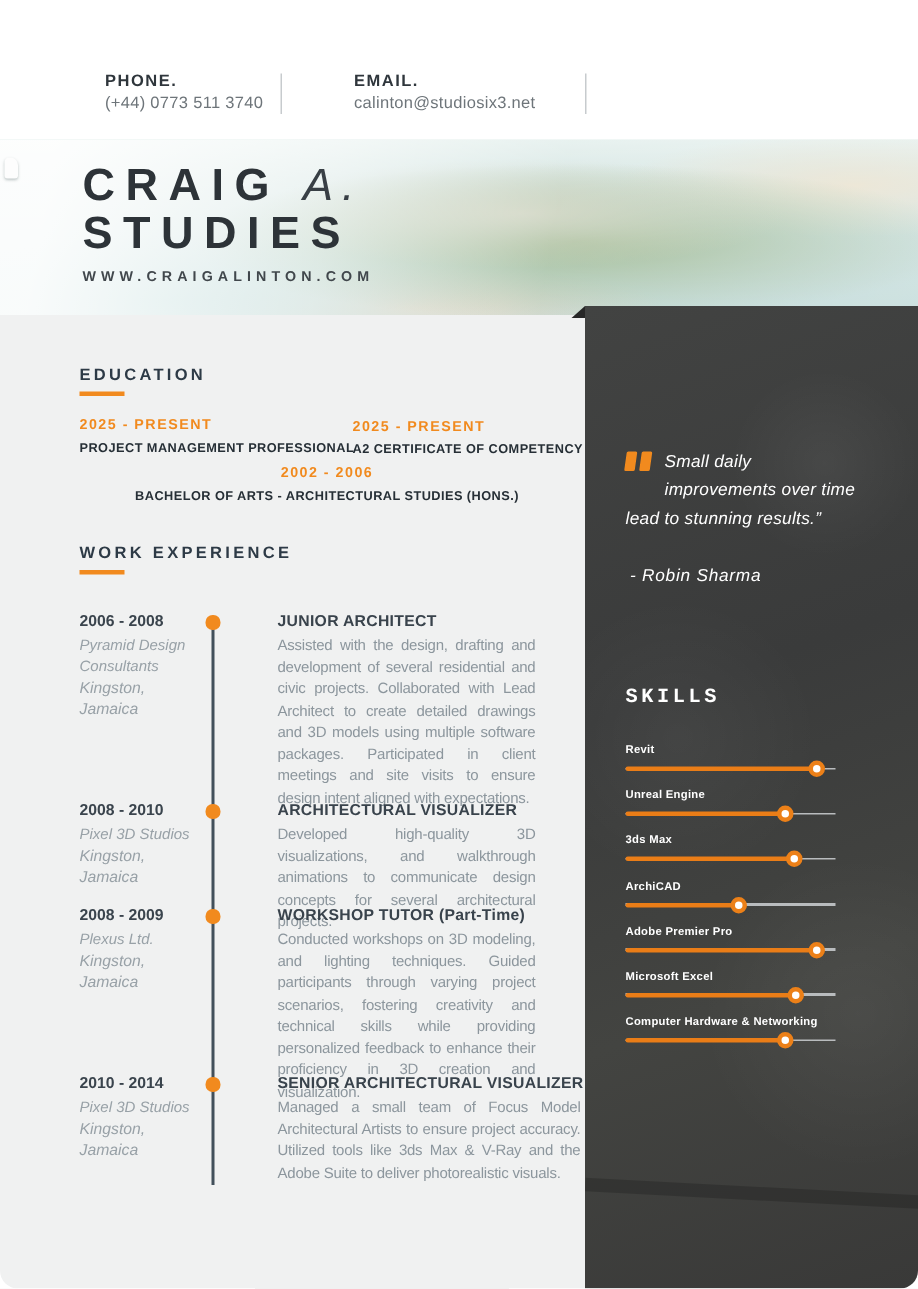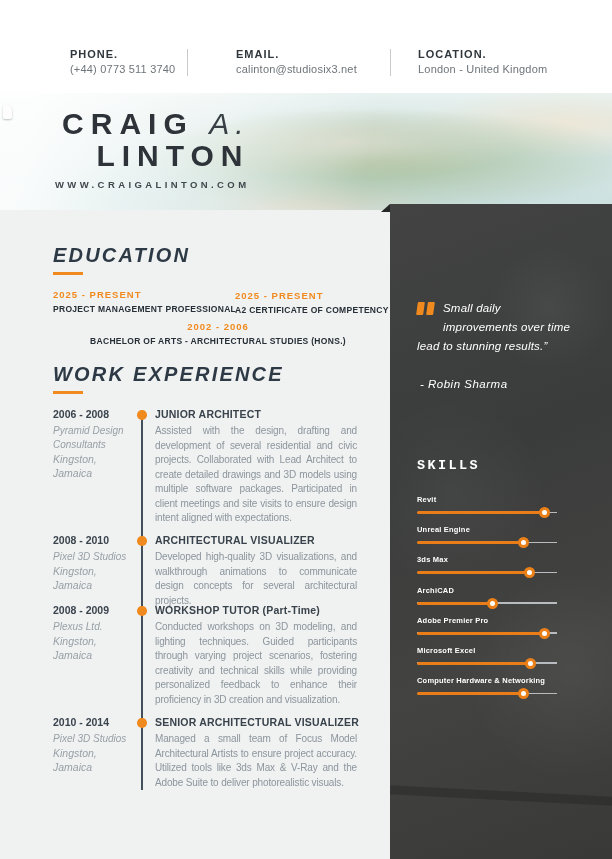--- a/index.html
+++ b/index.html
@@ -3,21 +3,21 @@
 <meta charset="utf-8">
 <style>
   :root{
     --accent:#f18a1e;
     --panel:#3b3c3d;
     --heading:#2d3a46;
   }
   *{margin:0;padding:0;box-sizing:border-box;}
   html,body{background:#ffffff;}
   body{font-family:"Liberation Sans",sans-serif;-webkit-font-smoothing:antialiased;}
-  .page{position:relative;width:612px;height:859px;background:#ffffff;overflow:hidden;}
+  .page{position:relative;width:612px;height:859px;background:#ffffff;overflow:hidden;border-radius:12px;}
 
   
   .contact-bar{position:absolute;top:48px;left:0;width:612px;height:32px;}
   .contact-item{position:absolute;top:0;}
   .contact-item.phone{left:70px;}
   .contact-item.email{left:236px;}
   .contact-item.location{left:418px;}
   .c-label{font-size:11px;font-weight:bold;letter-spacing:1px;color:#2f363c;}
   .c-value{font-size:11px;color:#6e757a;margin-top:3px;letter-spacing:.2px;}
   .vdiv{position:absolute;top:1px;width:1px;height:27px;background:#c7cbce;}
@@ -33,46 +33,46 @@
       radial-gradient(ellipse 300px 58px at 18% 92%, #9fcac8 0%, rgba(159,202,200,0) 75%),
       radial-gradient(ellipse 240px 40px at 45% 96%, #d7cbb2 0%, rgba(215,203,178,0) 70%),
       linear-gradient(#e0edea 0%, #cfe2df 22%, #bdd8d6 55%, #b2d1cf 100%);
   }
   .hero-wash{position:absolute;inset:0;
     background:linear-gradient(100deg, rgba(255,255,255,.93) 6%, rgba(255,255,255,.62) 36%,
       rgba(255,255,255,.26) 60%, rgba(255,255,255,.34) 100%);}
   .boat{position:absolute;left:3px;top:12px;width:9px;height:14px;background:#fdfdfd;
     border-radius:3px 5px 2px 2px;box-shadow:0 1px 2px rgba(90,110,110,.4);}
   .hero-name{position:absolute;left:55px;top:15px;color:#2d3338;}
-  .n-line{font-size:30px;font-weight:bold;letter-spacing:7px;line-height:32px;white-space:nowrap;text-align:right;}
+  .n-line{font-size:30px;font-weight:bold;letter-spacing:7px;line-height:32px;white-space:nowrap;}
   .n-mid{font-weight:normal;font-style:italic;color:#383f45;letter-spacing:6px;}
   .website{margin-top:7px;font-size:9.5px;font-weight:bold;letter-spacing:3.4px;color:#41474c;}
 
   
   .lower-bg{position:absolute;top:210px;left:0;width:612px;height:649px;background:#f0f1f1;}
 
   
-  .section-title{font-size:20px;font-weight:bold;letter-spacing:2.2px;color:var(--heading);font-style:italic;}
+  .section-title{font-size:11px;font-weight:bold;letter-spacing:2.2px;color:var(--heading);}
   .title-rule{width:30px;height:3px;background:var(--accent);margin-top:5px;}
 
   
   .edu{position:absolute;left:53px;top:244px;width:330px;}
   .edu-grid{position:relative;margin-top:14px;}
   .edu-item{position:absolute;}
   .edu-item.e0{left:0;top:0;}
   .edu-item.e1{left:182px;top:1px;}
   .edu-item.e2{left:0;top:32px;width:330px;text-align:center;}
   .edu-period{font-size:9.5px;font-weight:bold;letter-spacing:1px;color:var(--accent);}
   .edu-name{font-size:8.5px;font-weight:bold;letter-spacing:.3px;color:#262f36;margin-top:4px;white-space:nowrap;}
 
   
   .work{position:absolute;left:53px;top:363px;width:304px;}
   .work-entries{position:absolute;left:0;top:45px;width:304px;}
   .tl-line{position:absolute;left:88px;top:6px;width:1.5px;height:376px;background:#42505b;}
-  .entry{position:absolute;left:0;display:flex;width:304px;}
+  .entry{position:absolute;left:0;display:flex;width:304px;gap:30px;}
   .entry.w0{top:0;}
   .entry.w1{top:126px;}
   .entry.w2{top:196px;}
   .entry.w3{top:308px;}
   .dot{position:absolute;left:84px;top:2px;width:9.5px;height:9.5px;border-radius:50%;
     background:var(--accent);}
   .entry-left{width:88px;flex-shrink:0;padding-right:8px;}
   .e-period{font-size:10.5px;font-weight:bold;color:#3a444d;white-space:nowrap;}
   .e-company{font-size:10px;font-style:italic;color:#98a1a7;line-height:14px;margin-top:4px;}
   .e-location{font-size:10.5px;font-style:italic;color:#98a1a7;line-height:14px;}
@@ -122,32 +122,28 @@
     <div class="contact-item phone">
       <div class="c-label">PHONE.</div>
       <div class="c-value">(+44)  0773 511 3740</div>
     </div>
     <div class="vdiv d1"></div>
     <div class="contact-item email">
       <div class="c-label">EMAIL.</div>
       <div class="c-value">calinton@studiosix3.net</div>
     </div>
     <div class="vdiv d2"></div>
-    <div class="contact-item location">
-      <div class="c-label">LOCATION.</div>
-      <div class="c-value">London - United Kingdom</div>
-    </div>
   </div>
 
   <div class="hero">
     <div class="hero-wash"></div>
     <div class="boat"></div>
     <div class="hero-name">
       <div class="n-line"><span>CRAIG</span> <span class="n-mid">A.</span></div>
-      <div class="n-line">LINTON</div>
+      <div class="n-line">STUDIES</div>
       <div class="website">WWW.CRAIGALINTON.COM</div>
     </div>
   </div>
 
   <div class="lower-bg"></div>
 
   <section class="edu">
     <div class="section-title">EDUCATION</div>
     <div class="title-rule"></div>
     <div class="edu-grid">

